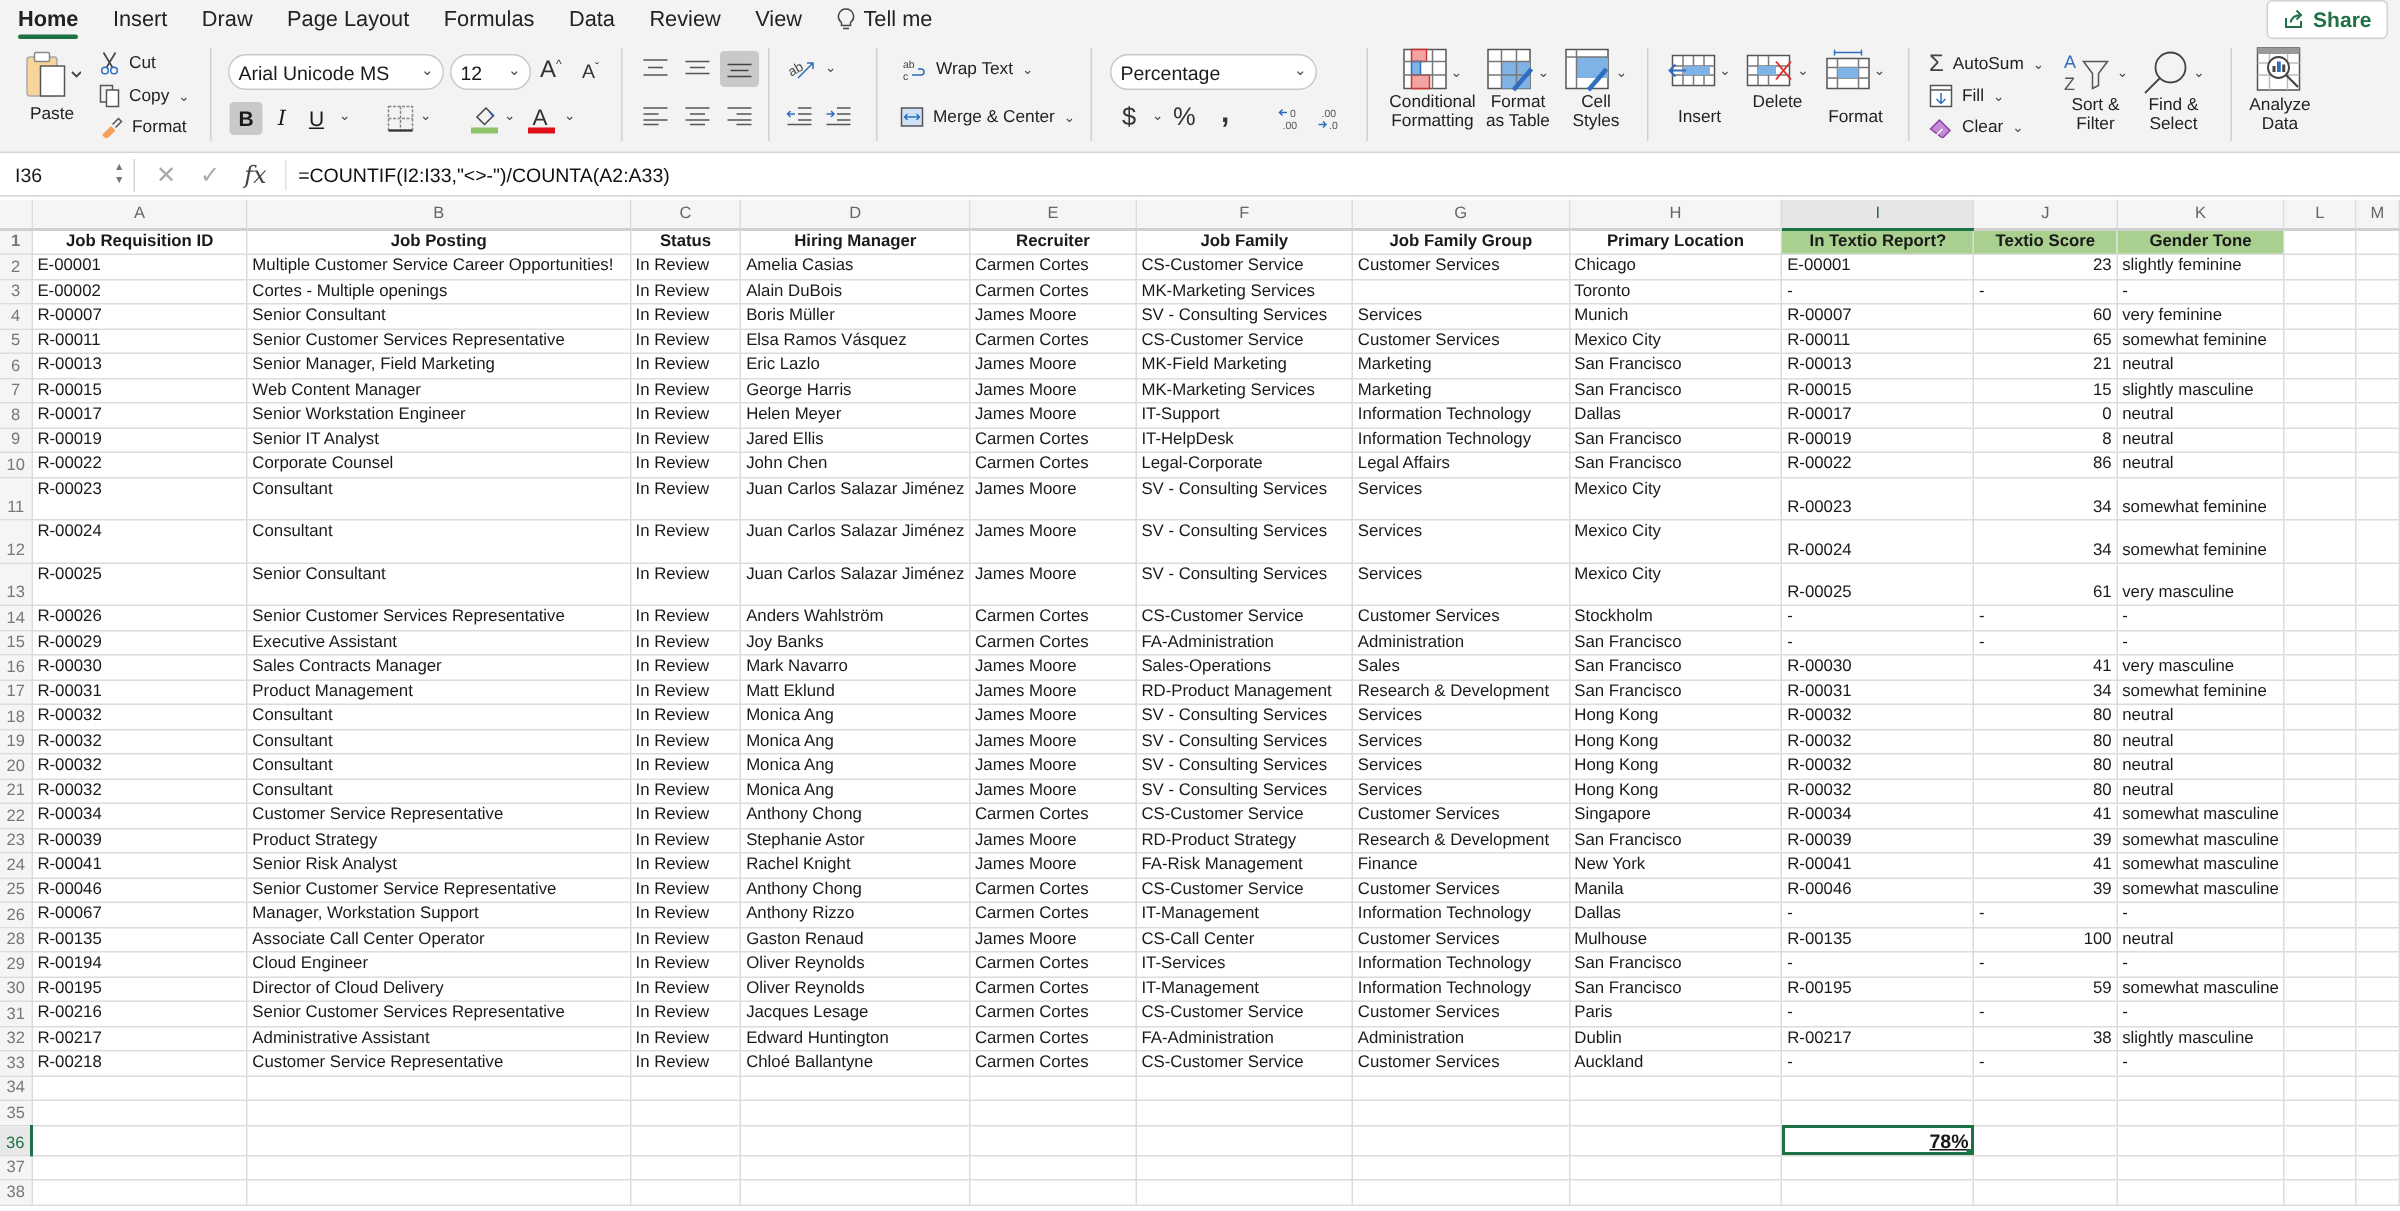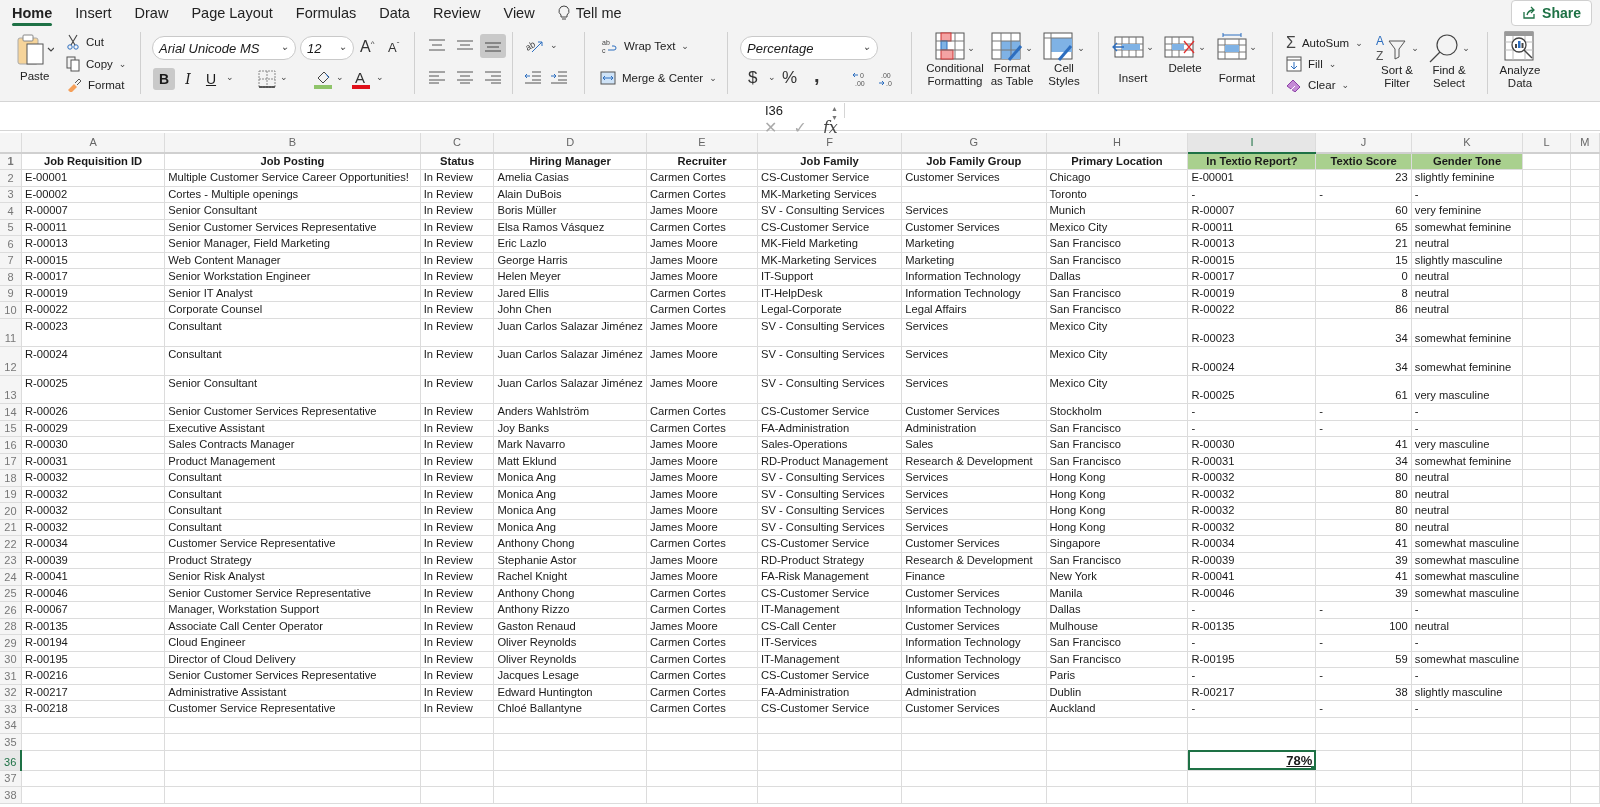--- a/index.html
+++ b/index.html
@@ -9,27 +9,27 @@
   .tab { margin-right: 23px; padding-bottom: 5px; color: #222; position: relative; cursor: default; }
   .tab.active { font-weight: bold; }
   .tab.active::after { content: ""; position: absolute; left: 0; right: 0; bottom: 0; height: 3px; background: #1e7145; border-radius: 2px; }
   .tellme { display: flex; align-items: center; gap: 6px; }
   .share-btn { position: absolute; right: 8px; top: 0; height: 26px; padding: 0 10px; border: 1px solid #d0d0d0; border-radius: 4px; background: #fff; color: #1e7145; font-weight: bold; font-size: 14px; display: flex; align-items: center; gap: 6px; }
   .ribbon { position: absolute; top: 30px; left: 0; right: 0; height: 70px; }
   .abs { position: absolute; }
   .lbl { font-size: 11.5px; color: #222; }
   .small-btn { display: flex; align-items: center; gap: 6px; font-size: 11.5px; color: #222; }
   .sep { position: absolute; top: 2px; width: 1px; height: 62px; background: #d0d0d0; }
-  .dd { position: absolute; background: #fff; border: 1px solid #c9c9c9; border-radius: 12px; height: 24px; font-size: 13px; display: flex; align-items: center; padding-left: 6px; font-style: italic; }
+  .dd { position: absolute; background: #fff; border: 1px solid #c9c9c9; border-radius: 12px; height: 24px; font-size: 13px; display: flex; align-items: center; padding-left: 6px; }
   .dd .chev { position: absolute; right: 6px; top: 4px; font-size: 10px; color: #444; }
   .chev-s { font-size: 9px; color: #444; }
   .fmt-btn { position: absolute; width: 22px; height: 22px; display: flex; align-items: center; justify-content: center; font-size: 14px; border-radius: 3px; }
   .fmt-btn.on { background: #c9c9c9; }
   .big-btn { position: absolute; text-align: center; font-size: 11.5px; line-height: 13px; color: #222; }
-  .formula-bar { position: absolute; top: 103px; left: 0; right: 0; height: 28px; background: #fff; border-bottom: 1px solid #d5d5d5; display: flex; align-items: center; flex-direction: column; }
+  .formula-bar { position: absolute; top: 103px; left: 0; right: 0; height: 28px; background: #fff; border-bottom: 1px solid #d5d5d5; display: flex; align-items: center; }
   .namebox { width: 86px; height: 22px; margin-left: 4px; border-right: 1px solid #d5d5d5; font-size: 13px; display: flex; align-items: center; padding-left: 6px; position: relative; }
   .namebox .spin { position: absolute; right: 6px; top: 1px; font-size: 7px; line-height: 9px; color: #777; }
   .fx-icons { display: flex; align-items: center; gap: 16px; padding: 0 12px 0 14px; color: #aaa; font-size: 16px; }
   .fx { font-family: "DejaVu Serif", serif; font-style: italic; color: #444; font-size: 16px; }
   .formula { font-size: 13px; color: #111; padding-left: 8px; border-left: 1px solid #e0e0e0; height: 20px; display: flex; align-items: center; }
   .grid { position: absolute; top: 133px; left: 0; width: 1600px; height: 674px; overflow: hidden; background: #fff; }
   table { border-collapse: collapse; table-layout: fixed; font-size: 11.2px; }
   td, th { border-right: 1px solid #dcdcdc; border-bottom: 1px solid #dcdcdc; overflow: hidden; white-space: nowrap; padding: 0 3px; height: 16.5px; vertical-align: top; line-height: 15px; }
   th.colhead { background: #f5f5f5; color: #666; font-weight: normal; font-size: 11px; text-align: center; height: 20px; vertical-align: middle; border-bottom: 2px solid #d0d0d0; }
   th.colhead.sel { background: #e6e6e6; border-bottom: 2px solid #1e7145; color: #1e7145; }

